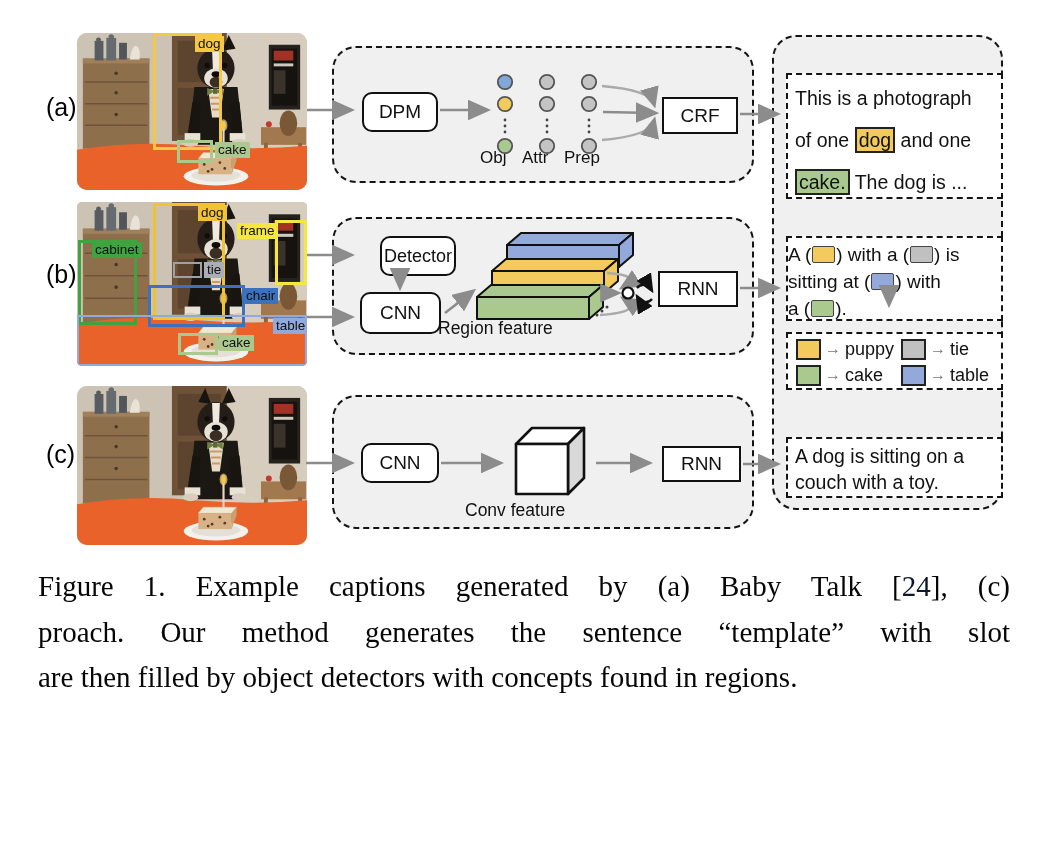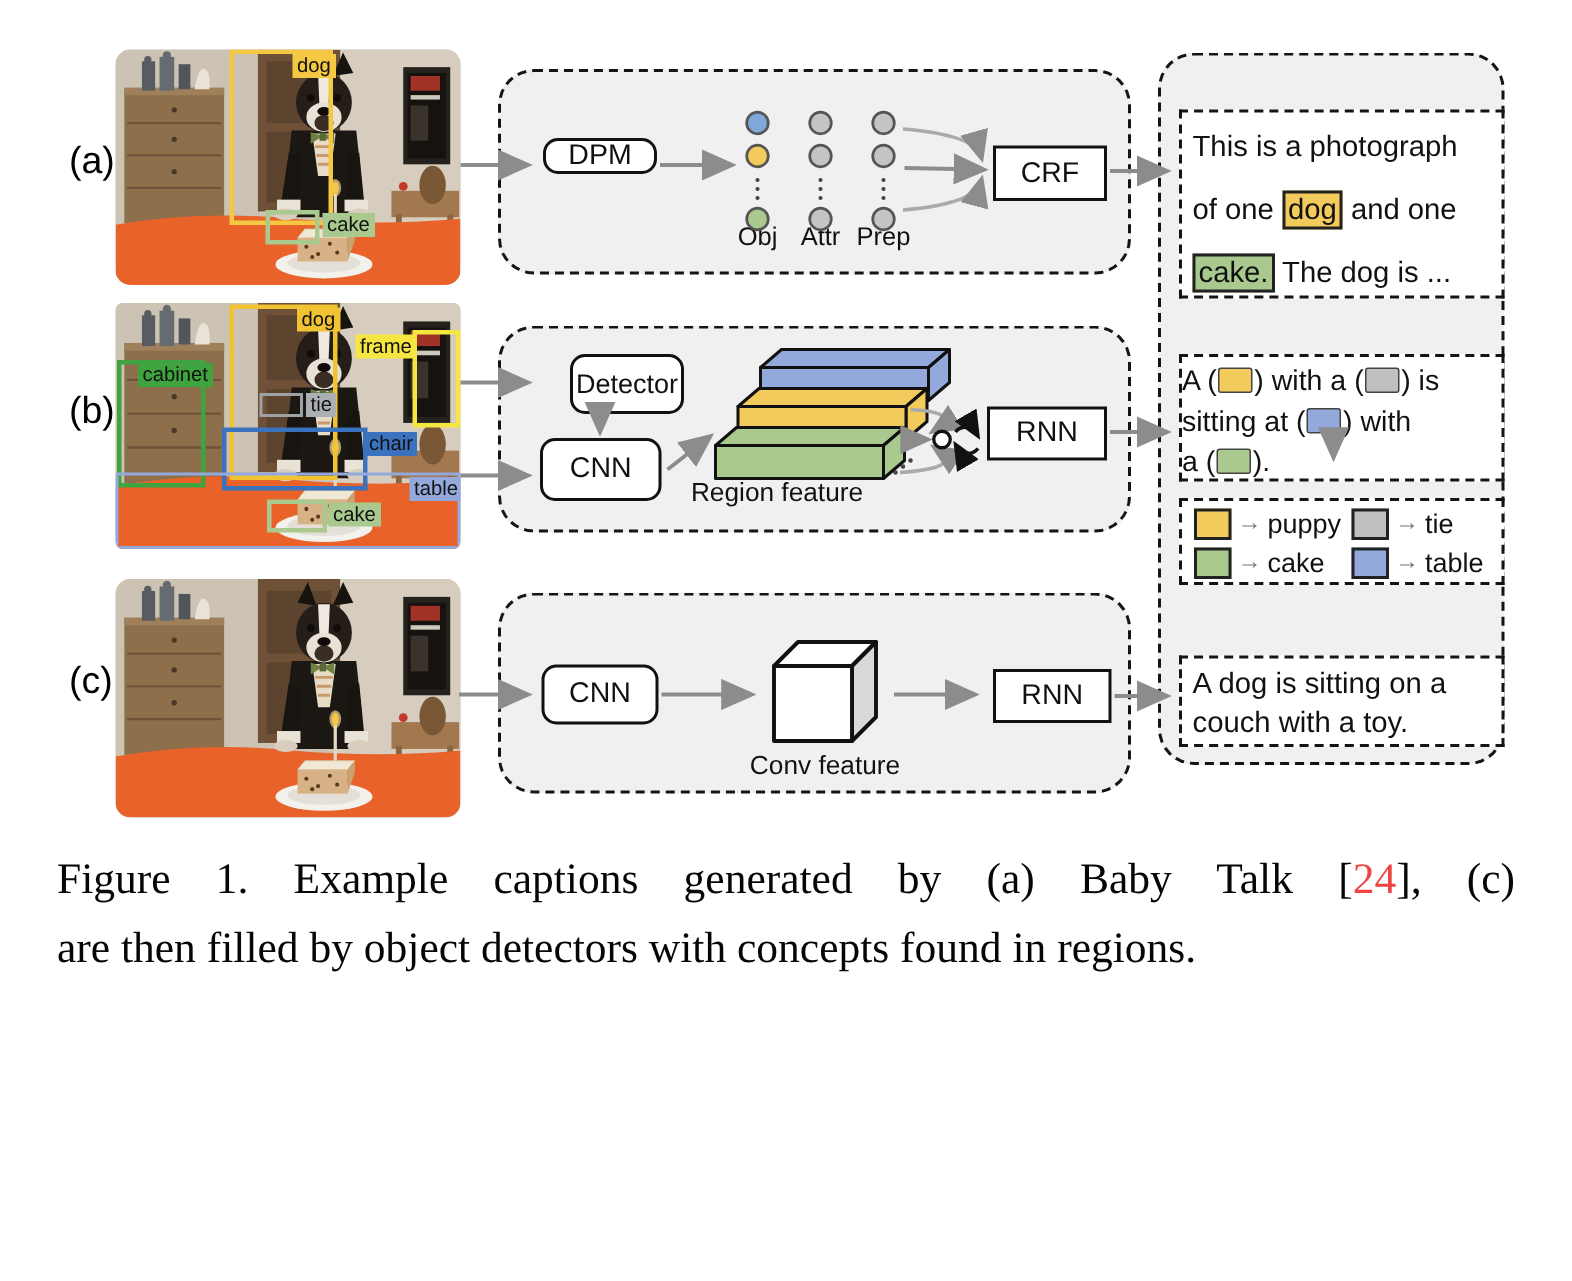--- a/index.html
+++ b/index.html
@@ -8,37 +8,37 @@
   .row-label{position:absolute;font-size:25px;color:#000;}
   .photo{position:absolute;width:230px;overflow:hidden;background:#cdc3b4;}
   .photo svg{position:absolute;left:0;top:0;width:100%;height:100%;}
   .rnd{border-radius:10px;}
   .bbox{position:absolute;box-sizing:border-box;}
   .bbox-label{position:absolute;font-size:13.5px;line-height:16px;padding:0 3px;color:#111;white-space:nowrap;}
   .dashed-panel{position:absolute;background:#f0f0f0;border:2.5px dashed #141414;border-radius:24px;box-sizing:border-box;}
   .node{position:absolute;background:#fff;border:2.5px solid #111;display:flex;align-items:center;justify-content:center;
         font-size:19px;box-sizing:border-box;}
   .node.round{border-radius:10px;}
-  .diag-label{position:absolute;font-size:17px;text-align:center;color:#111;}
+  .diag-label{position:absolute;font-size:17px;color:#111;}
   .inner-box{position:absolute;background:#fff;border:2px dashed #141414;box-sizing:border-box;color:#111;margin-top:23px;}
   #out-a{font-size:19.5px;line-height:42px;padding:2px 7px;}
   #out-b{font-size:19px;line-height:27px;padding:3px 0;}
   #out-c{font-size:19.5px;line-height:26px;padding:4px 7px;}
   .hl{border:2px solid #222;padding:0 2px;}
   .slot{display:inline-block;width:21px;height:15px;border:1.5px solid #444;border-radius:2px;vertical-align:-2px;margin:0 1px;}
   #legend-box{font-size:18px;}
   .legend-item{position:absolute;display:flex;align-items:center;height:22px;}
   .legend-swatch{display:inline-block;width:21px;height:17px;border:2px solid #222;box-sizing:content-box;}
   .legend-arrow{color:#777;font-size:16px;margin:0 4px;}
   #svg-layer{position:absolute;left:0;top:0;width:1048px;height:854px;pointer-events:none;}
   #caption{position:absolute;left:38px;top:570px;width:972px;
            font-family:"Liberation Serif",serif;font-size:29px;color:#060606;}
   .cap-line{height:45.5px;text-align:justify;text-align-last:justify;white-space:normal;}
   .cap-line.last{text-align-last:auto;}
-  .cite{color:#ef4444;}
+  .cite{color:#0f172a;}
   .hidden-defs{position:absolute;width:0;height:0;overflow:hidden;}
 </style>
 </head>
 <body>
 
 <svg class="hidden-defs" aria-hidden="true">
   <symbol id="photo-scene" viewBox="0 0 235 160" preserveAspectRatio="none">
     <rect x="0" y="0" width="235" height="160" fill="#cdc3b4"></rect>
     <rect x="150" y="0" width="85" height="120" fill="#d6cdbf"></rect>
     <rect x="97" y="0" width="56" height="110" fill="#6e5137"></rect>
@@ -145,21 +145,21 @@
   <div class="photo rnd" style="left:77px;top:386px;height:159px;">
     <svg viewBox="0 0 235 160" preserveAspectRatio="none">
         <use href="#photo-scene"></use>
       </svg>
   </div>
 
   <div class="dashed-panel" style="left:332px;top:46px;width:422px;height:137px;"></div>
   <div class="dashed-panel" style="left:332px;top:217px;width:422px;height:138px;"></div>
   <div class="dashed-panel" style="left:332px;top:395px;width:422px;height:134px;"></div>
 
-  <div class="node round" style="left:362px;top:92px;width:76px;height:24px;">DPM</div>
+  <div class="node round" style="left:362px;top:92px;width:76px;height:40px;">DPM</div>
   <div class="node" style="left:662px;top:97px;width:76px;height:37px;">CRF</div>
   <div class="diag-label" style="left:480px;top:148px;width:50px;">Obj</div>
   <div class="diag-label" style="left:522px;top:148px;width:50px;">Attr</div>
   <div class="diag-label" style="left:564px;top:148px;width:50px;">Prep</div>
 
   <div class="node round" style="left:380px;top:236px;width:76px;height:40px;font-size:18px;">Detector</div>
   <div class="node round" style="left:360px;top:292px;width:81px;height:42px;">CNN</div>
   <div class="node" style="left:658px;top:271px;width:80px;height:36px;">RNN</div>
   <div class="diag-label" style="left:438px;top:318px;width:160px;font-size:17.5px;">Region feature</div>
 
@@ -273,15 +273,16 @@
 
     <g stroke="#111" stroke-width="2.6" stroke-linejoin="round">
       <polygon points="516,444 568,444 584,428 532,428" fill="#ffffff"></polygon>
       <polygon points="568,444 584,428 584,478 568,494" fill="#d9d9d9"></polygon>
       <rect x="516" y="444" width="52" height="50" fill="#ffffff"></rect>
     </g>
   </svg>
 
   <div id="caption">
       <div class="cap-line"><span>Figure 1. Example captions generated by (a) Baby Talk [</span><span class="cite">24</span><span>], (c)</span></div>
+      <div class="cap-line"><span>proach.  Our method generates the sentence “template” with slot</span></div>
       <div class="cap-line last"><span>are then filled by object detectors with concepts found in regions.</span></div>
     </div>
 </div>
 
 </body></html>

